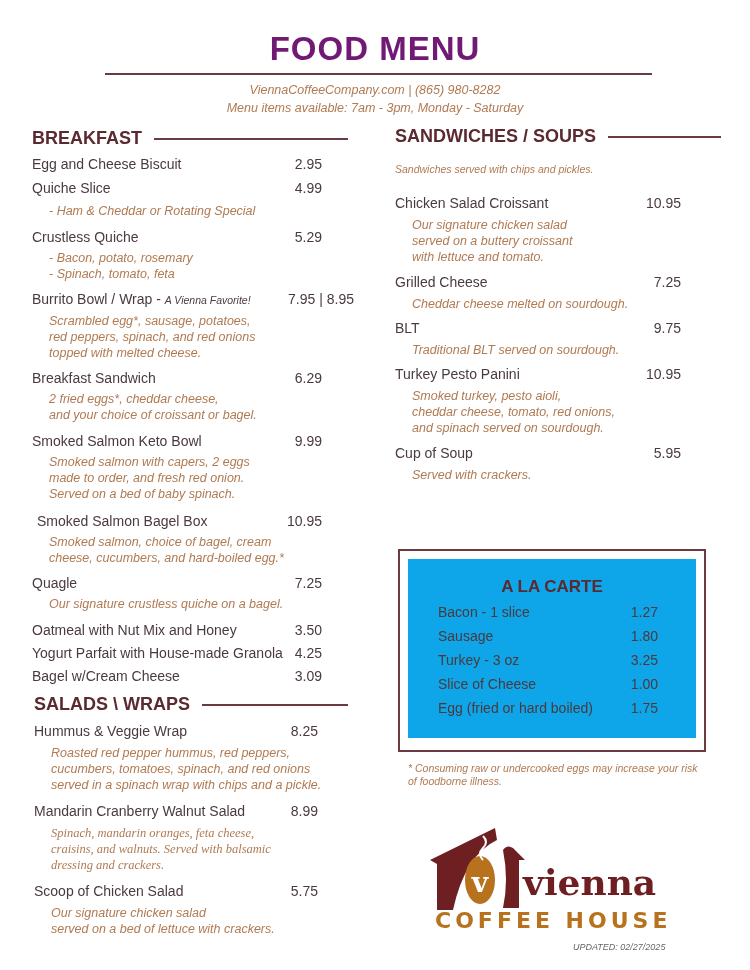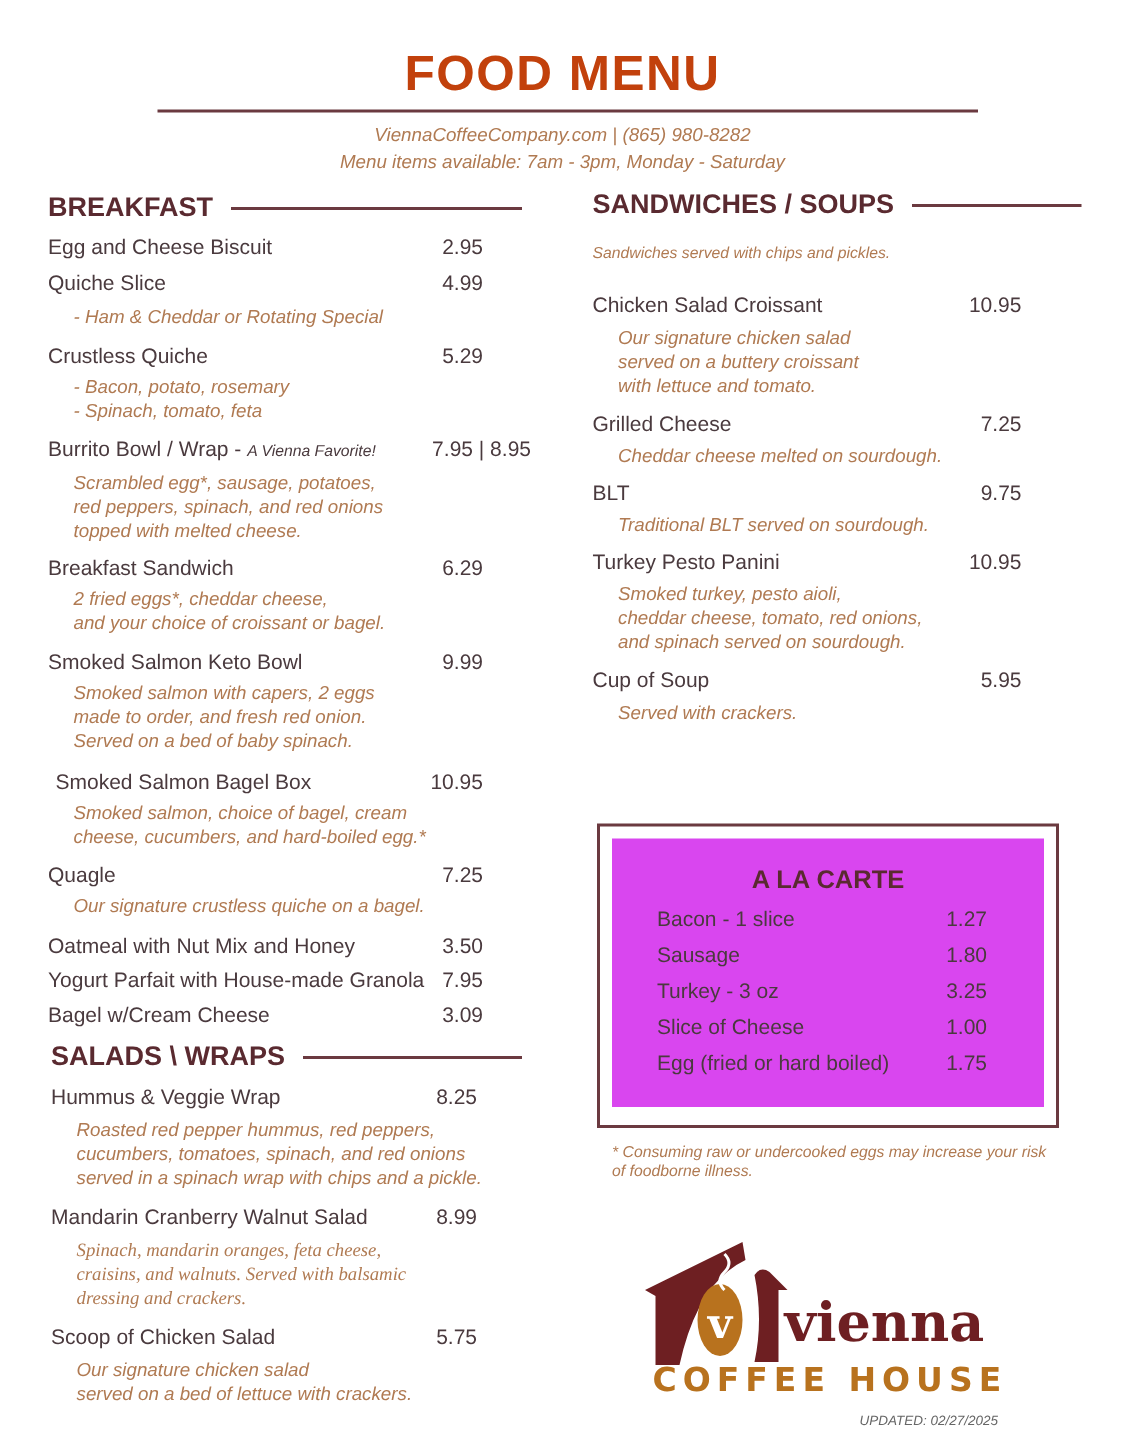--- a/index.html
+++ b/index.html
@@ -3,21 +3,21 @@
 <meta charset="utf-8">
 <style>
   * { box-sizing: border-box; margin: 0; padding: 0; }
   body {
     width: 750px; height: 970px; background: #ffffff;
     font-family: "Liberation Sans", "DejaVu Sans", sans-serif;
     color: #4a3a3e; position: relative; overflow: hidden;
   }
   .title {
     position: absolute; left: 0; top: 30px; width: 750px; text-align: center;
-    font-size: 33px; font-weight: bold; color: #c2410c; letter-spacing: 1px;
+    font-size: 33px; font-weight: bold; color: #701a75; letter-spacing: 1px;
   }
   .title-rule {
     position: absolute; left: 105px; top: 73px; width: 547px; height: 2px; background: #6b3a40;
   }
   .subline {
     position: absolute; left: 0; width: 750px; text-align: center;
     font-style: italic; font-size: 12.5px; color: #b07a52;
   }
   .col { position: absolute; }
   .section-head {
@@ -35,21 +35,21 @@
   .item-price { white-space: nowrap; }
   .desc {
     font-style: italic; font-size: 12.5px; color: #b07a52; line-height: 16px;
     padding-left: 17px; white-space: pre-line;
   }
   .ala-box {
     position: absolute; left: 398px; top: 549px; width: 308px; height: 203px;
     border: 2px solid #6b3a40; background: #fff;
   }
   .ala-inner {
-    position: absolute; left: 8px; top: 8px; right: 8px; bottom: 12px; background: #d946ef;
+    position: absolute; left: 8px; top: 8px; right: 8px; bottom: 12px; background: #0ea5e9;
   }
   .ala-title {
     position: absolute; left: 0; right: 0; top: 18px; text-align: center;
     font-size: 17px; font-weight: bold; color: #5a2a30;
   }
   .ala-row {
     position: absolute; left: 30px; width: 220px; display: flex; justify-content: space-between;
     font-size: 14px; color: #4a3a3e;
   }
   .footnote {
@@ -141,21 +141,21 @@
   </div>
   <div class="item" style="position:absolute; top:466px; width:290px;text-align:right;">
     <div class="item-row">
         <span class="item-name">Oatmeal with Nut Mix and Honey</span>
         <span class="item-price">3.50</span>
       </div>
   </div>
   <div class="item" style="position:absolute; top:489px; width:290px;">
     <div class="item-row">
         <span class="item-name">Yogurt Parfait with House-made Granola</span>
-        <span class="item-price">7.95</span>
+        <span class="item-price">4.25</span>
       </div>
   </div>
   <div class="item" style="position:absolute; top:512px; width:290px;">
     <div class="item-row">
         <span class="item-name">Bagel w/Cream Cheese</span>
         <span class="item-price">3.09</span>
       </div>
   </div>
 </div>
 

